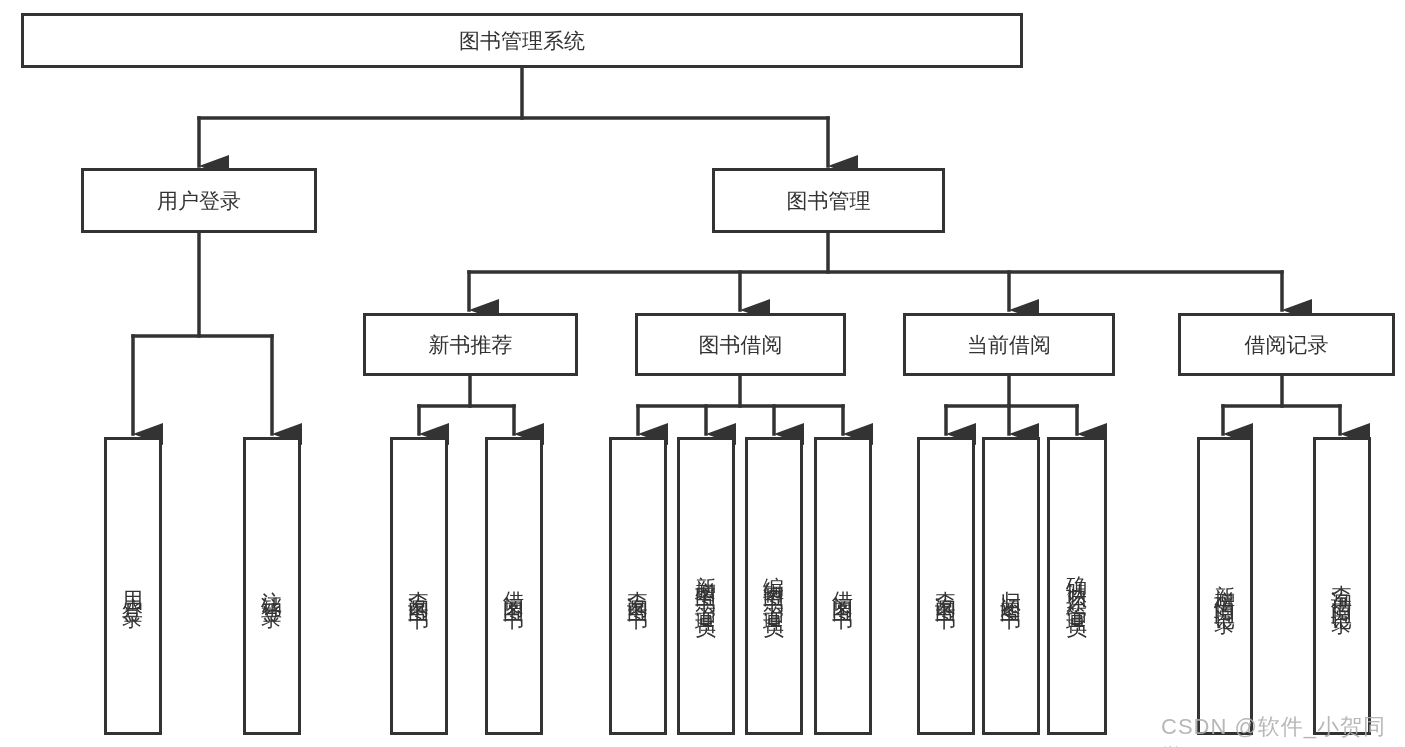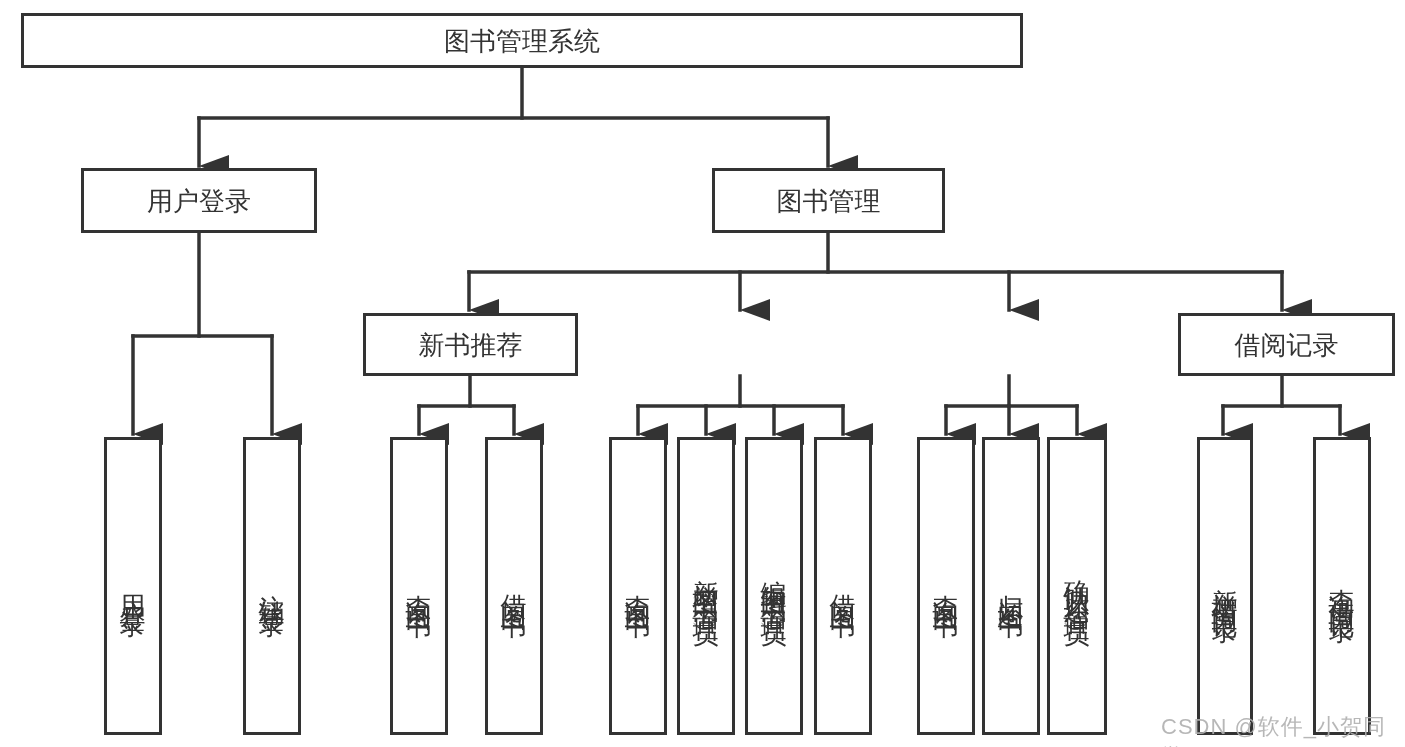--- a/index.html
+++ b/index.html
@@ -31,21 +31,21 @@
   .arrowhead { fill: var(--line); }
   .box {
     position: absolute;
     box-sizing: border-box;
     border: 3px solid var(--line);
     background: var(--background);
     display: flex;
     align-items: center;
     justify-content: center;
     color: var(--text);
-    font-size: 26px;
+    font-size: 21px;
     line-height: 1;
     white-space: nowrap;
   }
   .vbox span {
     writing-mode: vertical-rl;
     text-orientation: mixed;
     letter-spacing: 6px;
     display: block;
   }
   #watermark {
@@ -119,20 +119,26 @@
   <div class="box" style="left:81px; top:168px; width:236px; height:65px;">
     <span>用户登录</span>
   </div>
   <div class="box" style="left:712px; top:168px; width:233px; height:65px;">
     <span>图书管理</span>
   </div>
 
   <div class="box" style="left:363px; top:313px; width:215px; height:63px;">
     <span>新书推荐</span>
   </div>
+  <div class="box" style="left:635px; top:313px; width:211px; height:63px;">
+    <span>图书借阅</span>
+  </div>
+  <div class="box" style="left:903px; top:313px; width:212px; height:63px;">
+    <span>当前借阅</span>
+  </div>
   <div class="box" style="left:1178px; top:313px; width:217px; height:63px;">
     <span>借阅记录</span>
   </div>
 
   <div class="box vbox" style="left:104px; top:437px; width:58px; height:298px;">
     <span>用户登录</span>
   </div>
   <div class="box vbox" style="left:243px; top:437px; width:58px; height:298px;">
     <span>注销登录</span>
   </div>

